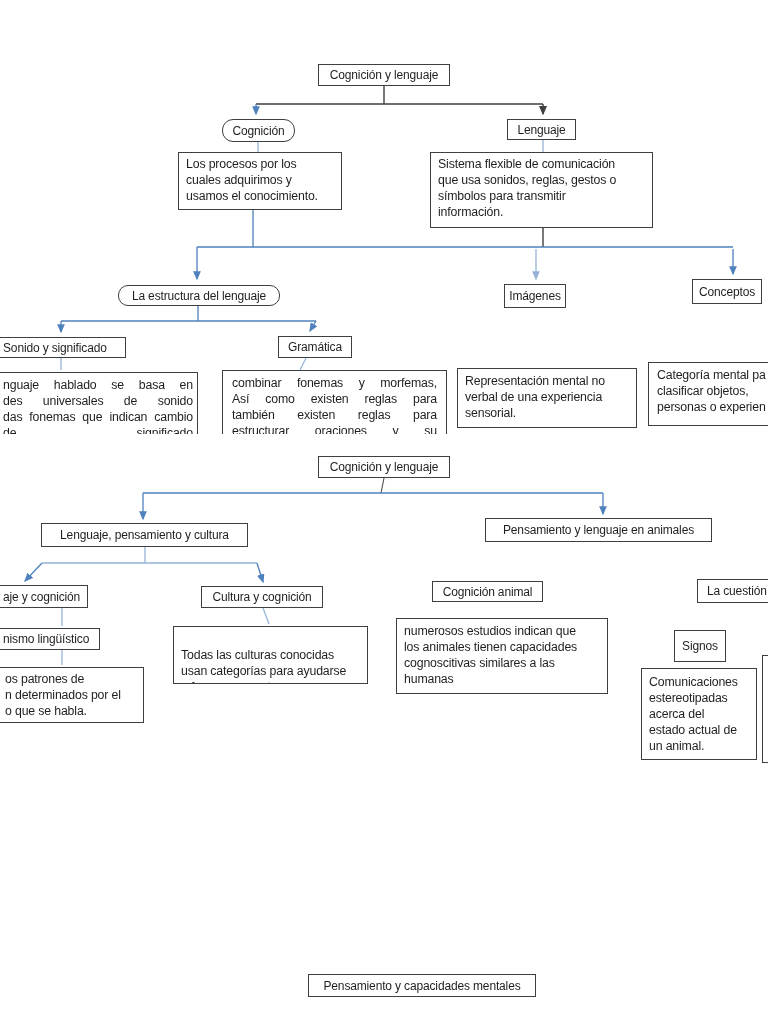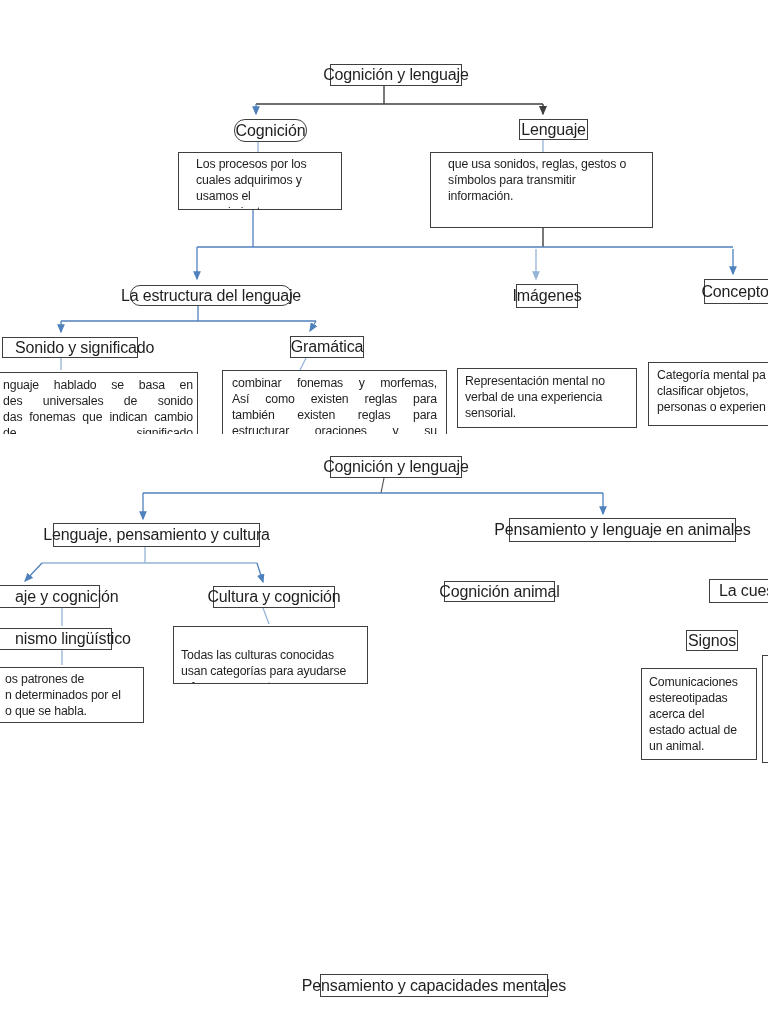--- a/index.html
+++ b/index.html
@@ -1,25 +1,25 @@
 <!DOCTYPE html>
 <html><head>
 <meta charset="utf-8">
 <style>
   html,body{margin:0;padding:0;background:#ffffff;}
   #canvas{position:relative;width:768px;height:1024px;background:#ffffff;overflow:hidden;
           font-family:"Liberation Sans",sans-serif;color:#1f1f1f;}
   svg.connectors{position:absolute;left:0;top:0;z-index:1;}
   .clip1{position:absolute;left:0;top:0;width:768px;height:434px;overflow:hidden;z-index:2;}
   .lbox{position:absolute;background:#ffffff;border:1.6px solid #3f3f3f;display:flex;
-        align-items:center;justify-content:center;font-size:16px;letter-spacing:-0.15px;
-        white-space:nowrap;box-sizing:border-box;z-index:3;margin-left:12px;}
+        align-items:center;justify-content:center;font-size:12px;letter-spacing:-0.15px;
+        white-space:nowrap;box-sizing:border-box;z-index:3;}
   .lbox.left{justify-content:flex-start;}
   .tbox{position:absolute;background:#ffffff;border:1.4px solid #3f3f3f;font-size:12.3px;
-        line-height:16px;letter-spacing:-0.15px;padding:3px 17px;box-sizing:border-box;z-index:3;
+        line-height:16px;letter-spacing:-0.15px;padding:3px 7px;box-sizing:border-box;z-index:3;
         overflow:hidden;}
   .jline{text-align:justify;text-align-last:justify;}
   .strip{position:absolute;background:#ffffff;border:1.4px solid #3f3f3f;box-sizing:border-box;z-index:3;}
 </style>
 </head>
 <body>
 
 <div id="canvas">
 
   <svg class="connectors" width="768" height="1024" viewBox="0 0 768 1024">
@@ -75,20 +75,21 @@
 
     <div class="lbox" style="left:507px;top:119px;width:69px;height:21px;">Lenguaje</div>
 
     <div class="tbox" style="left:178px;top:152px;width:164px;height:58px;">
       <div>Los procesos por los</div>
       <div>cuales adquirimos y</div>
       <div>usamos el conocimiento.</div>
     </div>
 
     <div class="tbox" style="left:430px;top:152px;width:223px;height:76px;">
+      <div>Sistema flexible de comunicación</div>
       <div>que usa sonidos, reglas, gestos o</div>
       <div>símbolos para transmitir</div>
       <div>información.</div>
     </div>
 
     <div class="lbox" style="left:118px;top:285px;width:162px;height:21px;border-radius:10px;">La estructura del lenguaje</div>
 
     <div class="lbox" style="left:504px;top:284px;width:62px;height:24px;">Imágenes</div>
 
     <div class="lbox" style="left:692px;top:279px;width:70px;height:25px;">Conceptos</div>
@@ -123,48 +124,54 @@
       <div>Categoría mental pa</div>
       <div>clasificar objetos,</div>
       <div>personas o experien</div>
     </div>
   </div>
 
   <div class="lbox" style="left:318px;top:456px;width:132px;height:22px;">Cognición y lenguaje</div>
 
   <div class="lbox" style="left:41px;top:523px;width:207px;height:24px;text-align:center;">Lenguaje, pensamiento y cultura</div>
 
-  <div class="lbox" style="left:497px;top:518px;width:227px;height:24px;">Pensamiento y lenguaje en animales</div>
+  <div class="lbox" style="left:485px;top:518px;width:227px;height:24px;">Pensamiento y lenguaje en animales</div>
 
   <div class="lbox left" style="left:-46px;top:585px;width:134px;height:23px;padding-left:48px;">aje y cognición</div>
 
   <div class="lbox" style="left:201px;top:586px;width:122px;height:22px;">Cultura y cognición</div>
 
   <div class="lbox" style="left:432px;top:581px;width:111px;height:21px;">Cognición animal</div>
 
   <div class="lbox left" style="left:697px;top:579px;width:120px;height:24px;padding-left:9px;">La cuestión</div>
 
   <div class="lbox left" style="left:-45px;top:628px;width:145px;height:22px;padding-left:47px;">nismo lingüístico</div>
 
-  <div class="lbox" style="left:674px;top:630px;width:52px;height:21px;">Signos</div>
+  <div class="lbox" style="left:674px;top:630px;width:52px;height:32px;">Signos</div>
 
   <div class="tbox" style="left:-60px;top:667px;width:204px;height:56px;padding:0;">
     <div style="margin:3px 2px 0 64px;">
       <div>os patrones de</div>
       <div>n determinados por el</div>
       <div>o que se habla.</div>
     </div>
   </div>
 
   <div class="tbox" style="left:173px;top:626px;width:195px;height:58px;padding:20px 7px;">
     <div>Todas las culturas conocidas</div>
     <div>usan categorías para ayudarse</div>
     <div>a formar conceptos</div>
   </div>
 
+  <div class="tbox" style="left:396px;top:618px;width:212px;height:76px;padding:4px 7px;">
+    <div>numerosos estudios indican que</div>
+    <div>los animales tienen capacidades</div>
+    <div>cognoscitivas similares a las</div>
+    <div>humanas</div>
+  </div>
 
   <div class="tbox" style="left:641px;top:668px;width:116px;height:92px;padding:5px 7px;">
     <div>Comunicaciones</div>
     <div>estereotipadas</div>
     <div>acerca del</div>
     <div>estado actual de</div>
     <div>un animal.</div>
   </div>
 
   <div class="strip" style="left:762px;top:655px;width:60px;height:108px;"></div>

